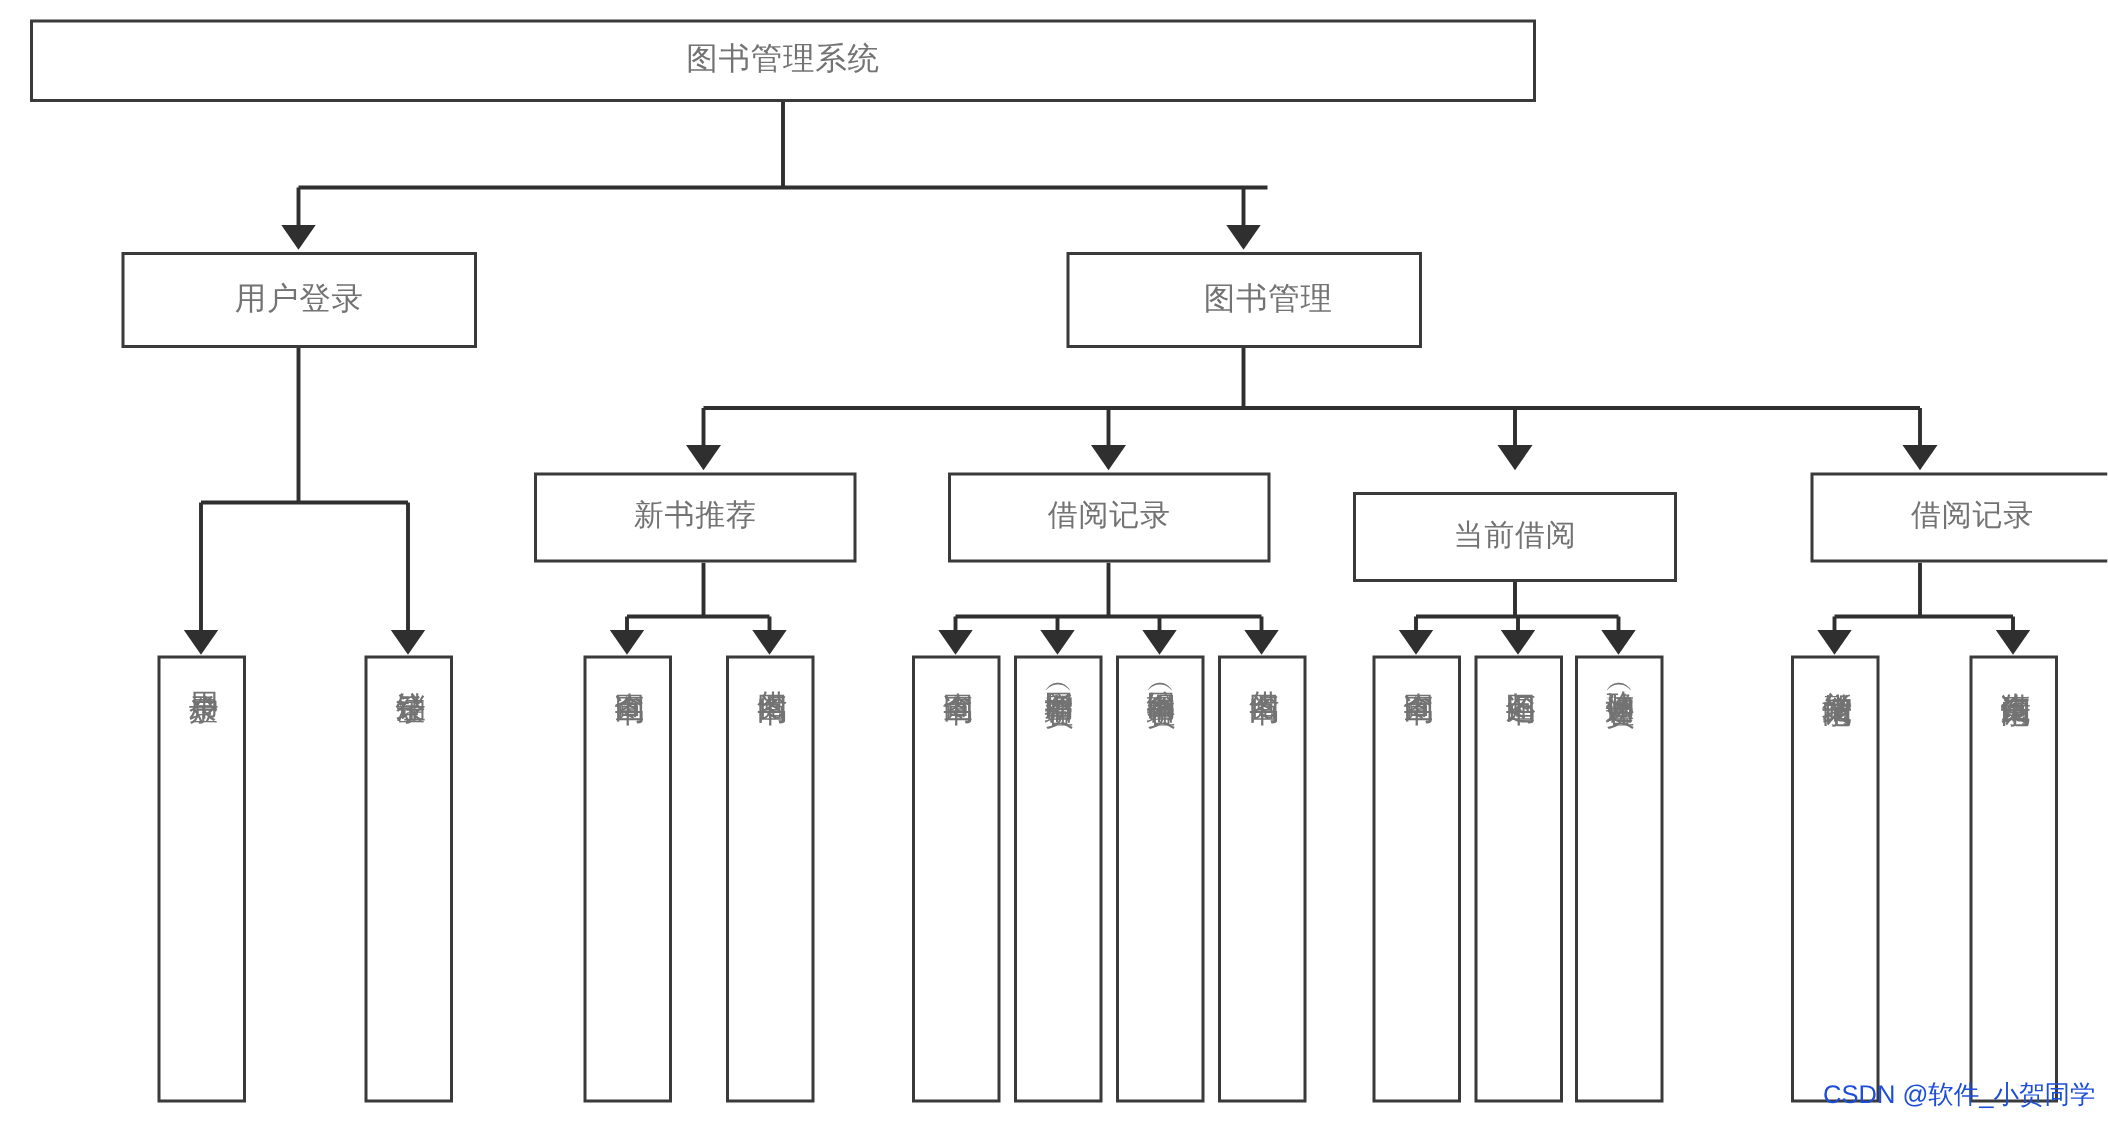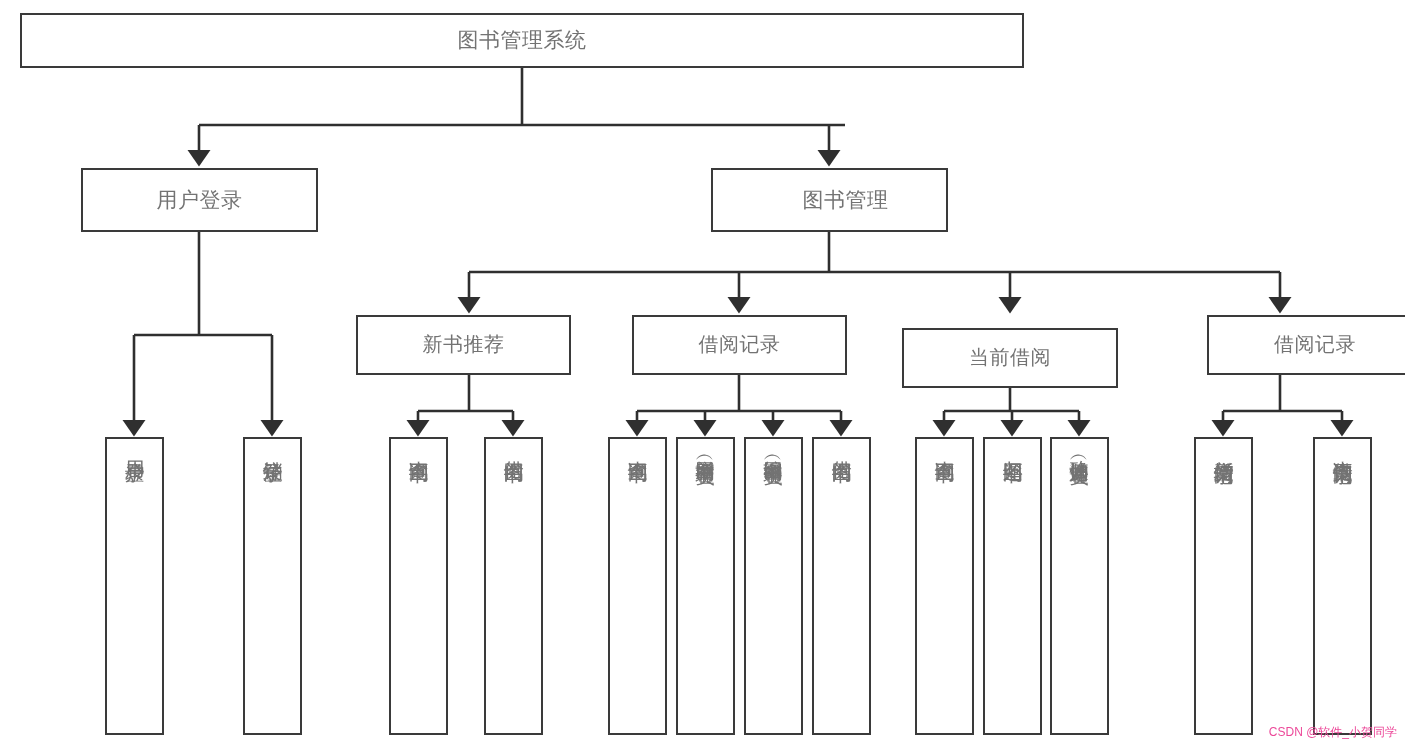--- a/index.html
+++ b/index.html
@@ -60,22 +60,22 @@
     white-space: nowrap;
   }
   .node.leaf.tall-text .node-label {
     font-size: 19px;
     line-height: 1.22;
   }
   .watermark {
     position: absolute;
     right: 8px;
     bottom: 6px;
-    font-size: 12px;
-    color: #ec4899;
+    font-size: 17px;
+    color: #1d4ed8;
     z-index: 5;
     white-space: nowrap;
   }
 </style>
 </head>
 <body>
 
 <div id="canvas">
 
   <svg id="edges" viewBox="0 0 1405 747" xmlns="http://www.w3.org/2000/svg">

